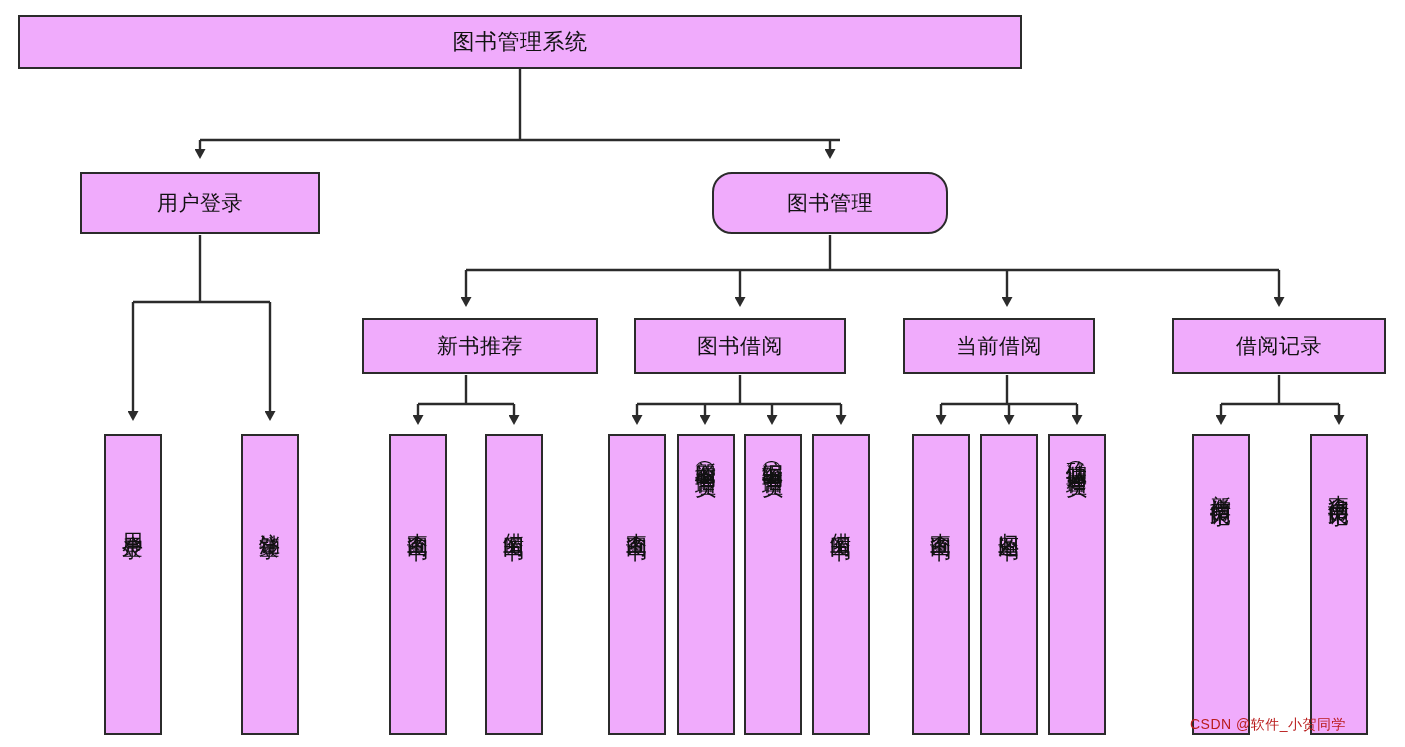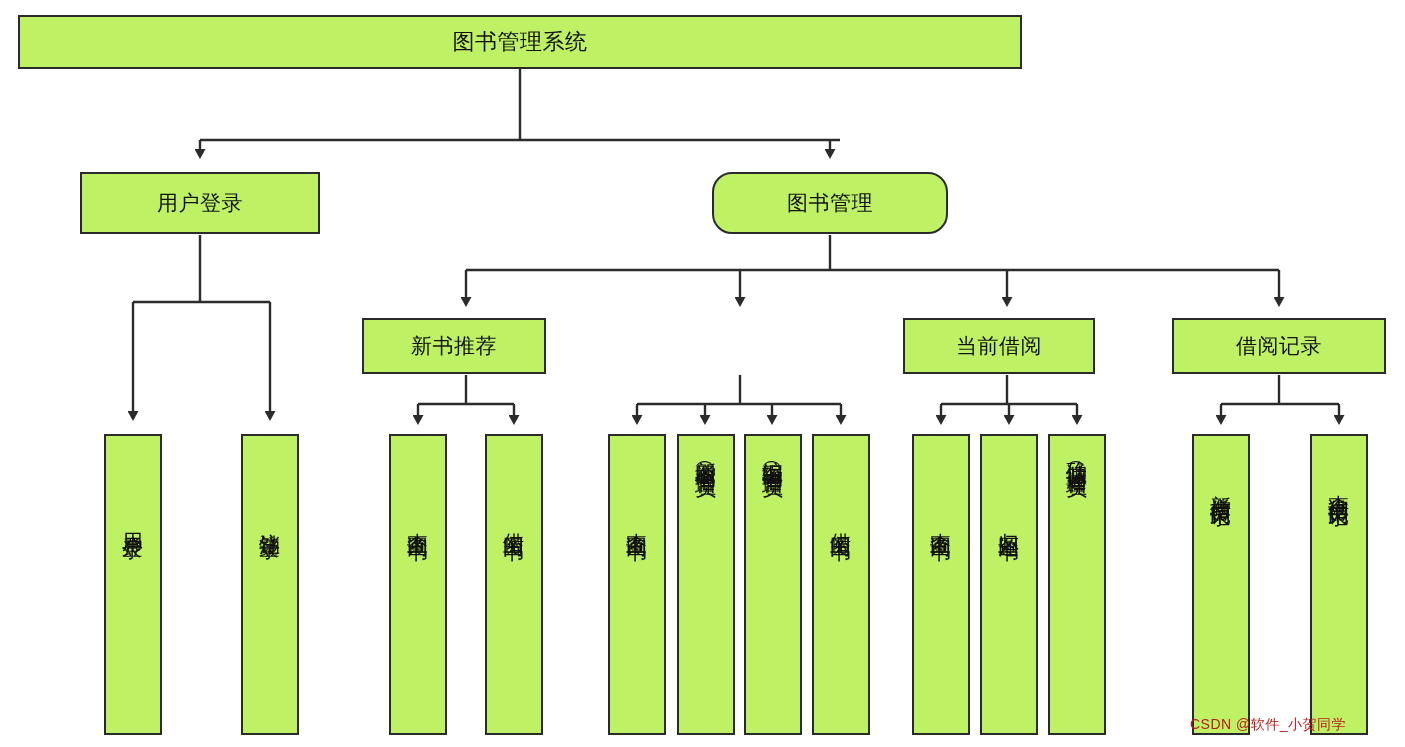--- a/index.html
+++ b/index.html
@@ -21,21 +21,21 @@
     position: absolute;
     left: 0;
     top: 0;
     width: 1405px;
     height: 747px;
     pointer-events: none;
   }
   .node {
     position: absolute;
     box-sizing: border-box;
-    background: #bef264;
+    background: #f0abfc;
     border: 2px solid #2b2b2b;
     display: flex;
     align-items: center;
     justify-content: center;
     color: #111111;
   }
   .node .label {
     text-align: center;
     line-height: 1.12;
     letter-spacing: 0.5px;
@@ -134,22 +134,25 @@
     <span class="label">图书管理系统</span>
   </div>
 
   <div class="node h" style="left:80px; top:172px; width:240px; height:62px;">
     <span class="label">用户登录</span>
   </div>
   <div class="node h" style="left:712px; top:172px; width:236px; height:62px;border-radius:20px;">
     <span class="label">图书管理</span>
   </div>
 
-  <div class="node h" style="left:362px; top:318px; width:184px; height:56px;">
+  <div class="node h" style="left:362px; top:318px; width:236px; height:56px;">
     <span class="label">新书推荐</span>
+  </div>
+  <div class="node h" style="left:634px; top:318px; width:212px; height:56px;">
+    <span class="label">图书借阅</span>
   </div>
   <div class="node h" style="left:903px; top:318px; width:192px; height:56px;">
     <span class="label">当前借阅</span>
   </div>
   <div class="node h" style="left:1172px; top:318px; width:214px; height:56px;justify-content:center;">
     <span class="label">借阅记录</span>
   </div>
 
   <div class="node v mid" style="left:104px; top:434px; width:58px; height:301px;">
     <span class="label">用户登录</span>

